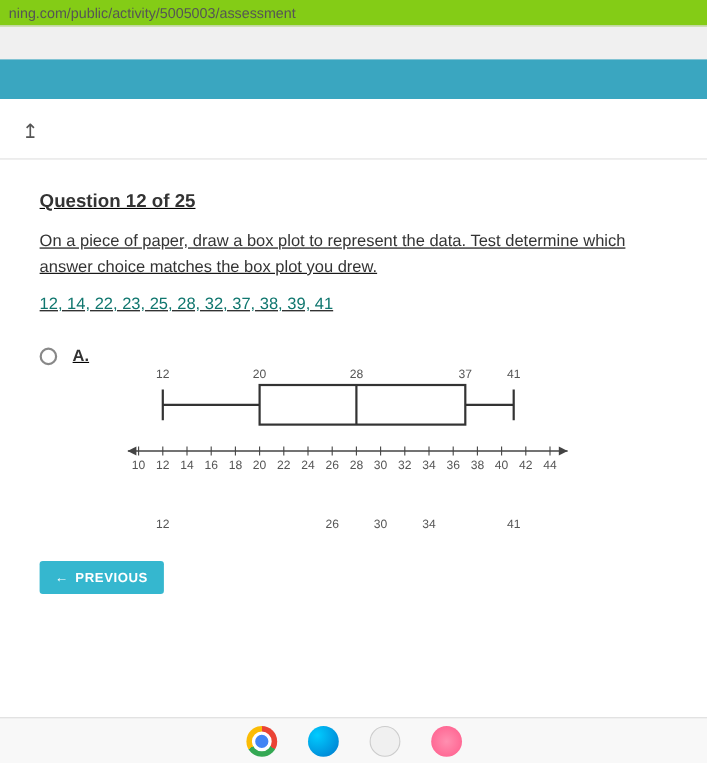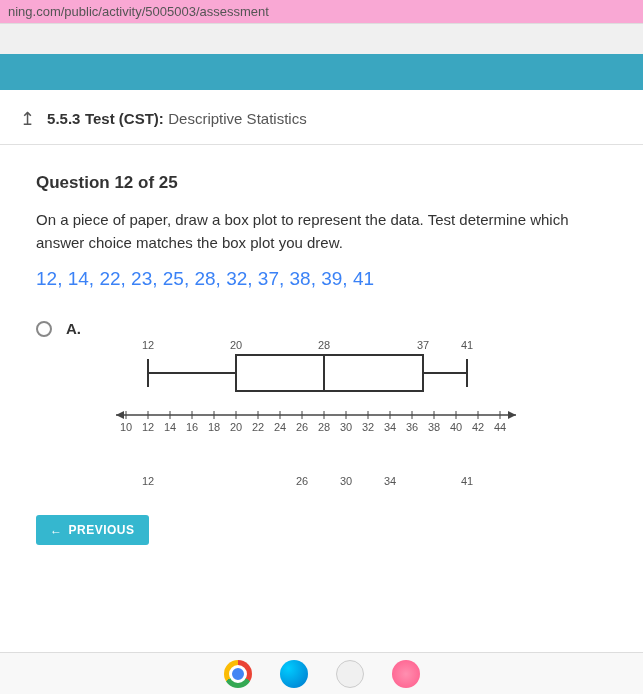--- a/index.html
+++ b/index.html
@@ -5,21 +5,21 @@
     * { box-sizing: border-box; margin: 0; padding: 0; }
     body {
       font-family: Arial, Helvetica, sans-serif;
       background: #f0f0f0;
       width: 643px;
       height: 694px;
       overflow: hidden;
       position: relative;
     }
     .url-bar {
-      background: #f9a8d4;
+      background: #84cc16;
       padding: 4px 8px;
       font-size: 13px;
       color: #555;
       border-bottom: 1px solid #ddd;
     }
     .blue-band {
       height: 36px;
       background: #3aa6c0;
       margin-top: 30px;
     }
@@ -37,24 +37,24 @@
       gap: 12px;
     }
     .back-arrow {
       font-size: 18px;
       color: #555;
       cursor: pointer;
     }
     .bc-code { font-weight: bold; font-size: 15px; color: #333; }
     .bc-label { font-weight: bold; font-size: 15px; color: #333; }
     .bc-desc { font-size: 15px; color: #555; }
-    .content { padding: 28px 36px; }
+    .content { padding: 28px 36px; text-decoration: underline; }
     .qnum { font-weight: bold; font-size: 17px; color: #333; margin-bottom: 16px; }
     .prompt { font-size: 15px; color: #333; line-height: 1.5; margin-bottom: 14px; }
-    .dataline { font-size: 19px; color: #3b82f6; margin-bottom: 30px; }
+    .dataline { font-size: 15px; color: #0f766e; margin-bottom: 30px; }
     .choice-row {
       display: flex;
       align-items: center;
       gap: 14px;
       margin-bottom: 8px;
     }
     .radio {
       width: 16px; height: 16px;
       border: 2px solid #888;
       border-radius: 50%;
@@ -121,25 +121,20 @@
 <div class="url-bar">
   <span>ning.com/public/activity/5005003/assessment</span>
 </div>
 
 <div class="blue-band"></div>
 
 <div class="white-card">
 
   <div class="breadcrumb">
     <span class="back-arrow">↥</span>
-    <span>
-      <span class="bc-code">5.5.3</span>
-      <span class="bc-label">Test (CST):</span>
-      <span class="bc-desc">Descriptive Statistics</span>
-    </span>
   </div>
 
   <div class="content">
     <div class="qnum">Question 12 of 25</div>
     <div class="prompt">On a piece of paper, draw a box plot to represent the data. Test determine which answer choice matches the box plot you drew.</div>
     <div class="dataline">12, 14, 22, 23, 25, 28, 32, 37, 38, 39, 41</div>
 
     <div class="choice-row">
       <div class="radio"></div>
       <div class="choice-label">A.</div>

